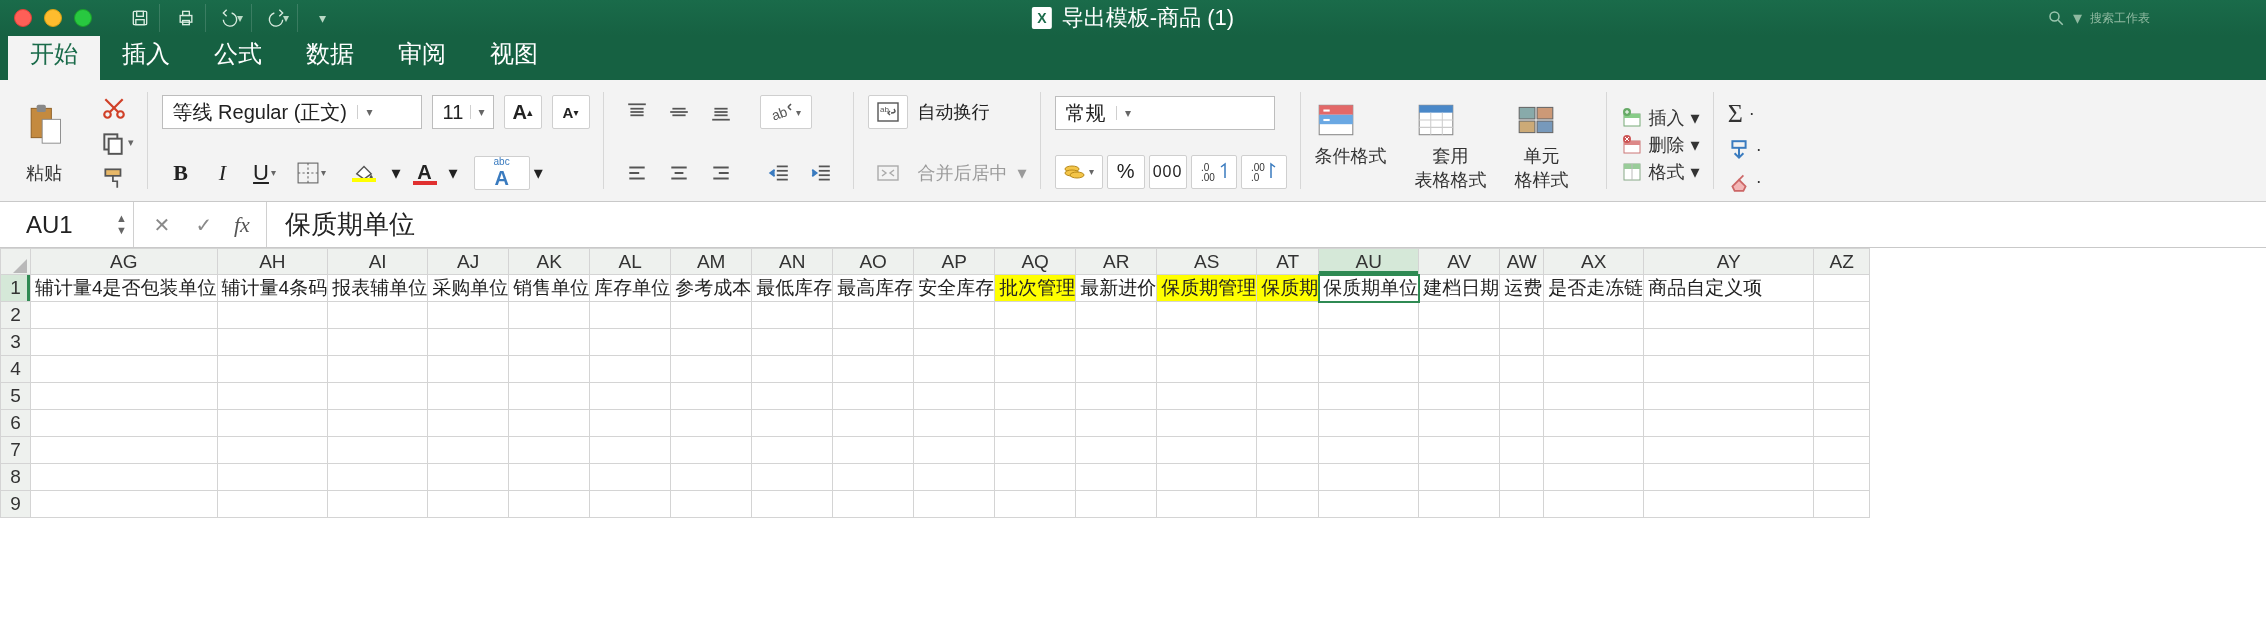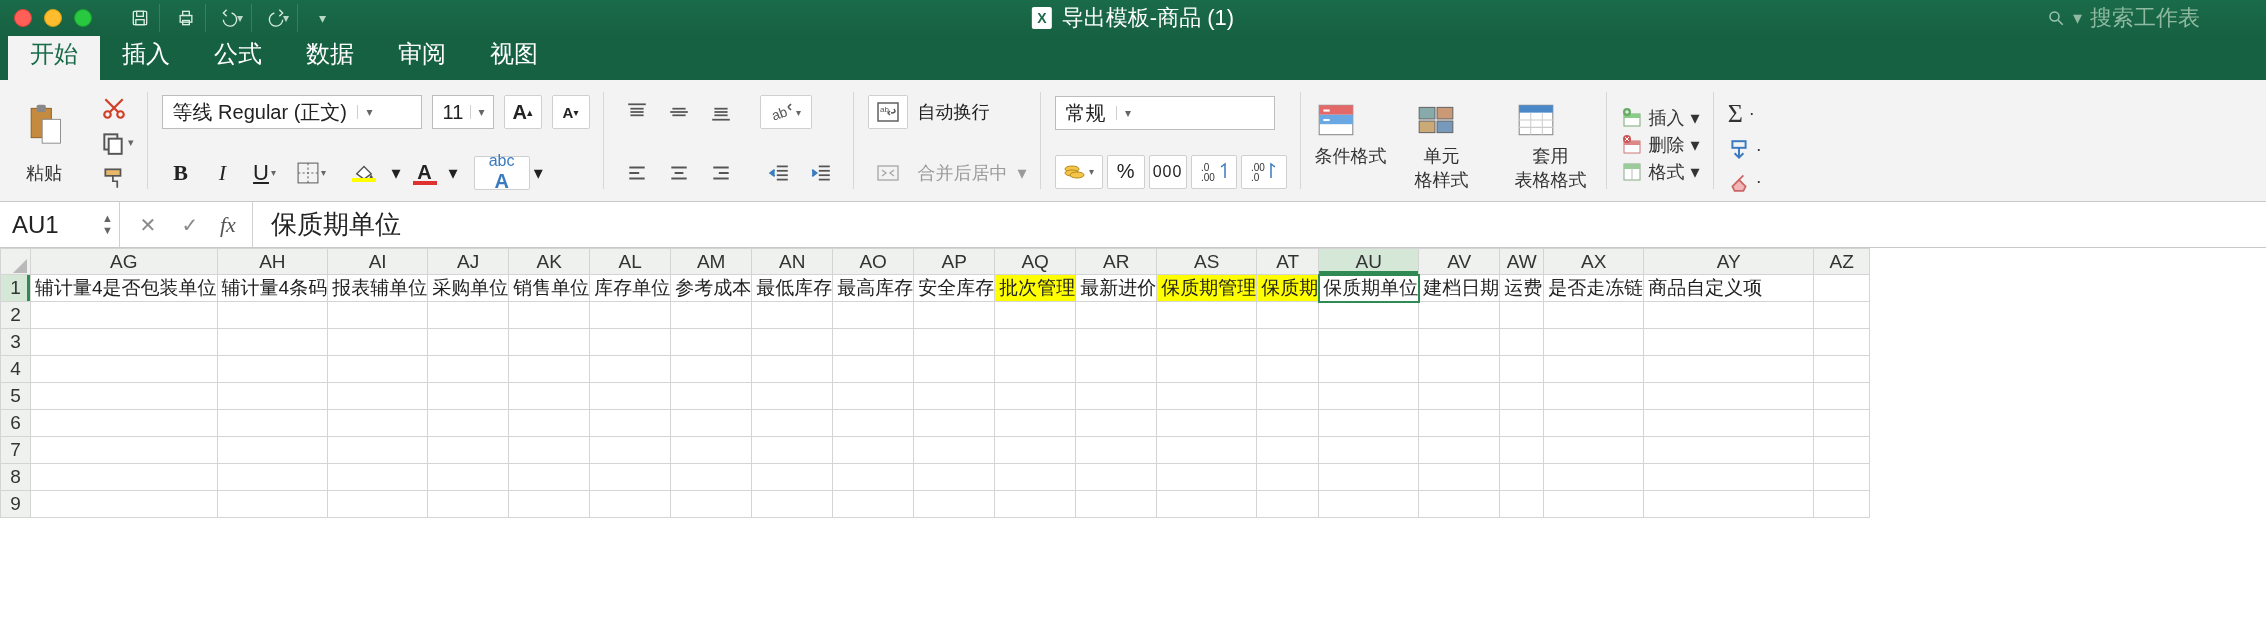--- a/index.html
+++ b/index.html
@@ -12,21 +12,21 @@
   .dot.red { background: #ff5f57; border:1px solid #e14038;}
   .dot.yellow { background: #febc2e; border:1px solid #d8a014;}
   .dot.green { background: #28c840; border:1px solid #1a9e2a;}
   .qat { display:flex; align-items:center; gap:6px; margin-left:28px; }
   .qat .qbtn { width:40px; height:28px; display:flex; align-items:center; justify-content:center; color:#d9ece0; border-right:1px solid rgba(255,255,255,0.15); }
   .qat .qbtn svg { width:20px; height:20px; fill:none; stroke:#d9ece0; stroke-width:1.6; }
   .qat .chev { font-size:12px; margin-left:-3px; color:#b9d9c5;}
   .title-center { position:absolute; left:50%; transform:translateX(-50%); display:flex; align-items:center; gap:10px; color:#fff; font-size:22px;}
   .title-center .xicon { width:20px; height:22px; background:#fff; border-radius:2px; position:relative; display:flex; align-items:center; justify-content:center; color:#1a6b4a; font-weight:bold; font-size:14px;}
   .search-area { margin-left:auto; padding-right:16px; display:flex; align-items:center; gap:8px; color:#9cc6af; }
-  .search-area input { background:transparent; border:none; outline:none; color:#cfe6d7; font-size:22px; width:160px;}
+  .search-area input { background:transparent; border:none; outline:none; color:#cfe6d7; font-size:12px; width:160px;}
   .search-area input::placeholder { color:#8fb9a0;}
   .mag { width:18px;height:18px; stroke:#9cc6af; fill:none; stroke-width:2;}
 
   
   .tabstrip { height: 44px; background:#166142; display:flex; align-items:flex-end; padding-left:8px;}
   .tab { padding:8px 22px 10px 22px; color:#fff; font-size:24px; cursor:pointer;}
   .tab.active { background:#f3f3f3; color:#1a6b4a; border-top-left-radius:4px; border-top-right-radius:4px;}
 
   
   .ribbon { height: 122px; background:#f3f3f3; border-bottom:1px solid #c9c9c9; display:flex; align-items:stretch; padding:4px 8px 0 8px;}
@@ -52,21 +52,21 @@
   .stackbtn .ic { width:42px; height:42px;}
   .sidecol { display:flex; flex-direction:column; gap:3px;}
   .sidecol .line { display:flex; align-items:center; gap:6px; font-size:18px; color:#333;}
   .sidecol .ic { width:22px;height:22px;}
   .disabled { color:#9a9a9a;}
   .underline-color { height:4px; width:24px; background:#ffff00; margin-top:-3px;}
   .font-color-bar { height:4px; width:24px; background:#e03030; margin-top:-3px;}
 
   
   .fbar { height:46px; border-bottom:1px solid #c9c9c9; display:flex; align-items:center; background:#fff;}
-  .namebox { width:120px; height:100%; display:flex; align-items:center; padding-left:12px; font-size:24px; border-right:1px solid #d0d0d0;}
+  .namebox { width:120px; height:100%; display:flex; align-items:center; padding-left:12px; font-size:24px; border-right:1px solid #d0d0d0;margin-left:14px;}
   .spin { display:flex; flex-direction:column; margin-left:auto; margin-right:6px; color:#666; font-size:11px;}
   .spin div{height:12px; line-height:10px; cursor:pointer;}
   .fxgroup { display:flex; align-items:center; gap:18px; padding:0 16px; border-right:1px solid #d0d0d0; height:100%;}
   .fxgroup .ic { color:#8a8a8a; width:24px; text-align:center; font-size:20px;}
   .fxlabel { font-style:italic; font-family:Georgia, serif; font-size:22px; color:#555;}
   .cellval { padding-left:18px; font-size:26px;}
 
   
   .gridwrap { position:relative; overflow:hidden;}
   table.grid { border-collapse:collapse; table-layout:fixed;}
@@ -234,21 +234,21 @@
           <div class="underline-color"></div>
         </div>
         <span class="sub" style="align-self:center">▾</span>
       <div class="ibtn" style="width:40px;flex-direction:column;gap:0">
           <span style="font-size:20px;font-weight:600">A</span>
           <div class="font-color-bar"></div>
         </div>
         <span class="sub" style="align-self:center">▾</span>
       <div style="width:8px"></div>
       <div class="ibtn box" style="width:56px;flex-direction:column;gap:0">
-          <span style="font-size:16px;color:#3a7bbf">abc</span>
+          <span style="font-size:10px;color:#3a7bbf">abc</span>
           <span style="font-size:20px;color:#3a7bbf;font-weight:600">A</span>
         </div>
         <span class="sub" style="align-self:center">▾</span>
     </div>
   </div>
 
   <div class="group" style="gap:12px;">
     <div class="row btnrow">
       <div class="ibtn">
           <svg width="22" height="22" viewBox="0 0 20 20" stroke="#555" stroke-width="1.6">
@@ -397,39 +397,39 @@
             <rect x="4" y="6" width="32" height="28" fill="#fff" stroke="#888"></rect>
             <rect x="4" y="6" width="32" height="9" fill="#e36868"></rect>
             <rect x="4" y="15" width="32" height="9" fill="#6aa8e3"></rect>
             <rect x="8" y="10" width="6" height="2" fill="#fff"></rect>
             <rect x="8" y="19" width="6" height="2" fill="#fff"></rect>
           </svg>
         <span class="biglabel" style="white-space:pre">条件格式</span>
       </div>
       <div class="stackbtn">
         <svg class="ic" viewBox="0 0 40 40">
-            <rect x="4" y="8" width="15" height="11" fill="#8aa" stroke="#666"></rect>
-            <rect x="21" y="8" width="15" height="11" fill="#c97" stroke="#666"></rect>
-            <rect x="4" y="21" width="15" height="11" fill="#ca7" stroke="#666"></rect>
-            <rect x="21" y="21" width="15" height="11" fill="#79b" stroke="#666"></rect>
-          </svg>
-        <span class="biglabel" style="white-space:pre">单元
-格样式</span>
-      </div>
-      <div class="stackbtn">
-        <svg class="ic" viewBox="0 0 40 40">
             <rect x="4" y="6" width="32" height="28" fill="#fff" stroke="#888"></rect>
             <rect x="4" y="6" width="32" height="7" fill="#4a88c8"></rect>
             <line x1="4" y1="20" x2="36" y2="20" stroke="#ccc"></line>
             <line x1="4" y1="27" x2="36" y2="27" stroke="#ccc"></line>
             <line x1="15" y1="13" x2="15" y2="34" stroke="#ccc"></line>
             <line x1="26" y1="13" x2="26" y2="34" stroke="#ccc"></line>
           </svg>
         <span class="biglabel" style="white-space:pre">套用
 表格格式</span>
+      </div>
+      <div class="stackbtn">
+        <svg class="ic" viewBox="0 0 40 40">
+            <rect x="4" y="8" width="15" height="11" fill="#8aa" stroke="#666"></rect>
+            <rect x="21" y="8" width="15" height="11" fill="#c97" stroke="#666"></rect>
+            <rect x="4" y="21" width="15" height="11" fill="#ca7" stroke="#666"></rect>
+            <rect x="21" y="21" width="15" height="11" fill="#79b" stroke="#666"></rect>
+          </svg>
+        <span class="biglabel" style="white-space:pre">单元
+格样式</span>
       </div>
     </div>
   </div>
 
   <div class="group">
     <div class="sidecol" style="padding-top:4px;">
       <div class="line">
         <svg class="ic" viewBox="0 0 22 22">
             <rect x="3" y="7" width="16" height="12" fill="#fff" stroke="#7a7"></rect>
             <rect x="3" y="7" width="16" height="4" fill="#8c8"></rect>

